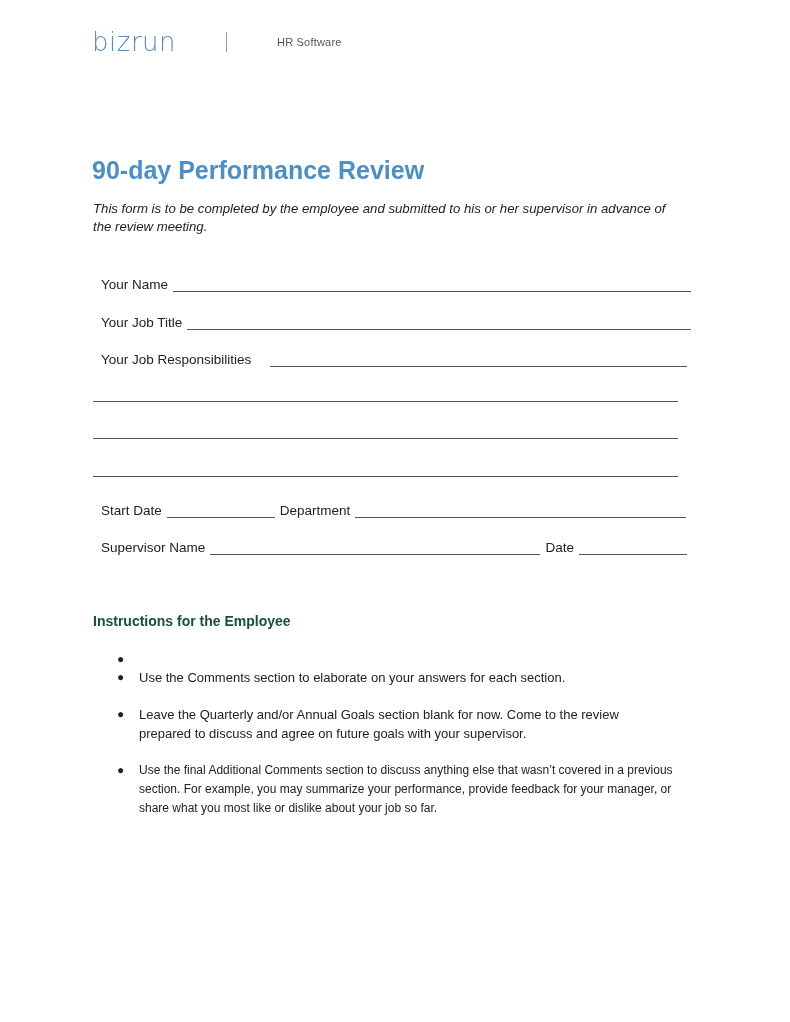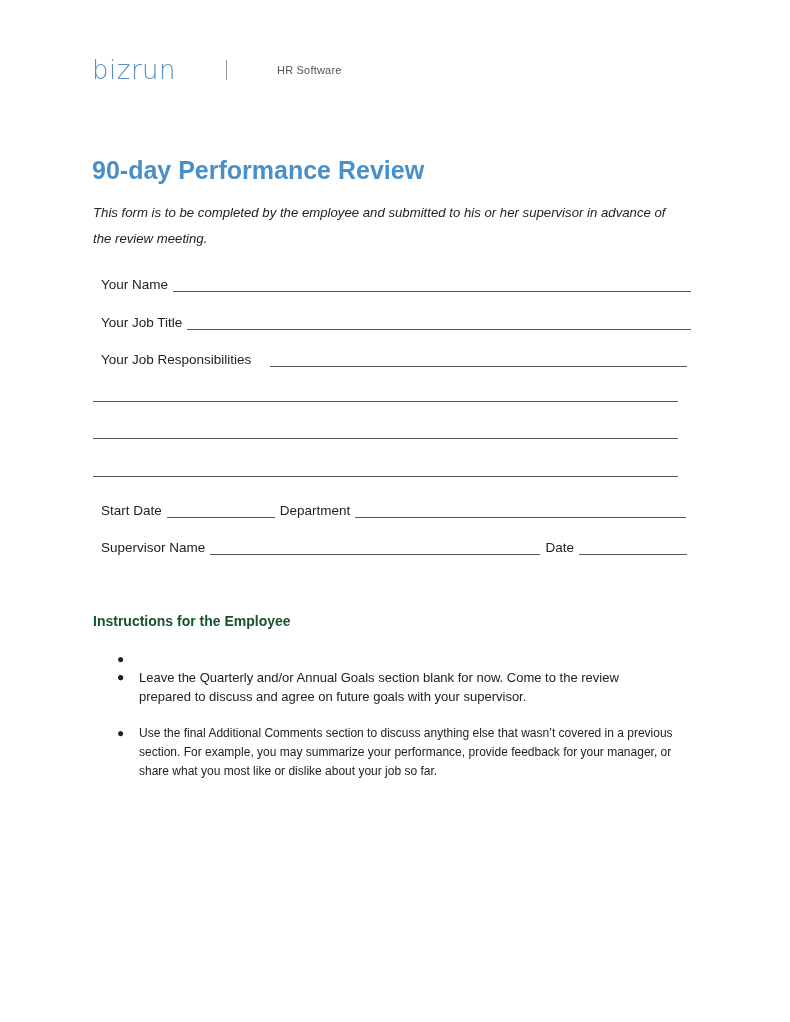--- a/index.html
+++ b/index.html
@@ -1,23 +1,23 @@
 <!DOCTYPE html>
 <html><head>
 <meta charset="utf-8">
 <style>
   html, body { margin: 0; padding: 0; background: #ffffff; }
   body { width: 790px; height: 1022px; position: relative; overflow: hidden;
          font-family: "Liberation Sans", sans-serif; color: #1a1a1a; }
-  .logo { position: absolute; left: 92px; top: 56px; display: flex; align-items: center; gap: 40px; }
+  .logo { position: absolute; left: 92px; top: 28px; display: flex; align-items: center; gap: 40px; }
   .logo-word { font-family: "DejaVu Sans", sans-serif; font-size: 26px; color: #5b8ec7; letter-spacing: 0.5px; font-weight: 300; line-height: 28px; }
   .logo-sep { width: 1px; height: 20px; background: #9a9a9a; margin: 0 10px 0 10px; }
   .logo-sub { font-size: 11px; color: #555; letter-spacing: 0.2px; }
   .title { position: absolute; left: 92px; top: 156px; font-size: 25px; font-weight: bold; color: #4a90c8; margin: 0; }
-  .intro { position: absolute; left: 93px; top: 200px; width: 580px; font-size: 13.2px; font-style: italic; line-height: 26px; color: #222; }
+  .intro { position: absolute; left: 93px; top: 200px; width: 580px; font-size: 13.2px; font-style: italic; line-height: 18px; color: #222; }
   .field-row { position: absolute; left: 101px; width: 590px; display: flex; align-items: flex-end; font-size: 13.5px; color: #222; height: 18px; }
   .field-row .lbl { white-space: nowrap; margin-right: 5px; }
   .blank { border-bottom: 1px solid #555; height: 14px; }
   .blank.grow { flex: 1; }
   .full-line { position: absolute; left: 93px; width: 585px; border-bottom: 1px solid #555; height: 0; }
   .section-heading { position: absolute; left: 93px; top: 613px; font-size: 14px; font-weight: bold; color: #14532d; }
   ul.instr { position: absolute; left: 93px; top: 650px; width: 600px; margin: 0; padding: 0; list-style: none; }
   ul.instr li { position: relative; padding-left: 46px; font-size: 13px; line-height: 19px; margin-bottom: 18px; color: #222; }
   ul.instr li.small { font-size: 12px; line-height: 19px; }
   ul.instr li .bullet { position: absolute; left: 24px; top: 0; font-size: 12px; }
@@ -68,20 +68,21 @@
 </div>
 
 <div class="section-heading">Instructions for the Employee</div>
 
 <ul class="instr">
   <li>
     <span class="bullet">●</span>
   </li>
   <li>
     <span class="bullet">●</span>
+    <span>Use the Comments section to elaborate on your answers for each section.</span>
   </li>
   <li style="width:510px;">
     <span class="bullet">●</span>
     <span>Leave the Quarterly and/or Annual Goals section blank for now. Come to the review prepared to discuss and agree on future goals with your supervisor.</span>
   </li>
   <li class="small">
     <span class="bullet">●</span>
     <span>Use the final Additional Comments section to discuss anything else that wasn’t covered in a previous section. For example, you may summarize your performance, provide feedback for your manager, or share what you most like or dislike about your job so far.</span>
   </li>
 </ul>

